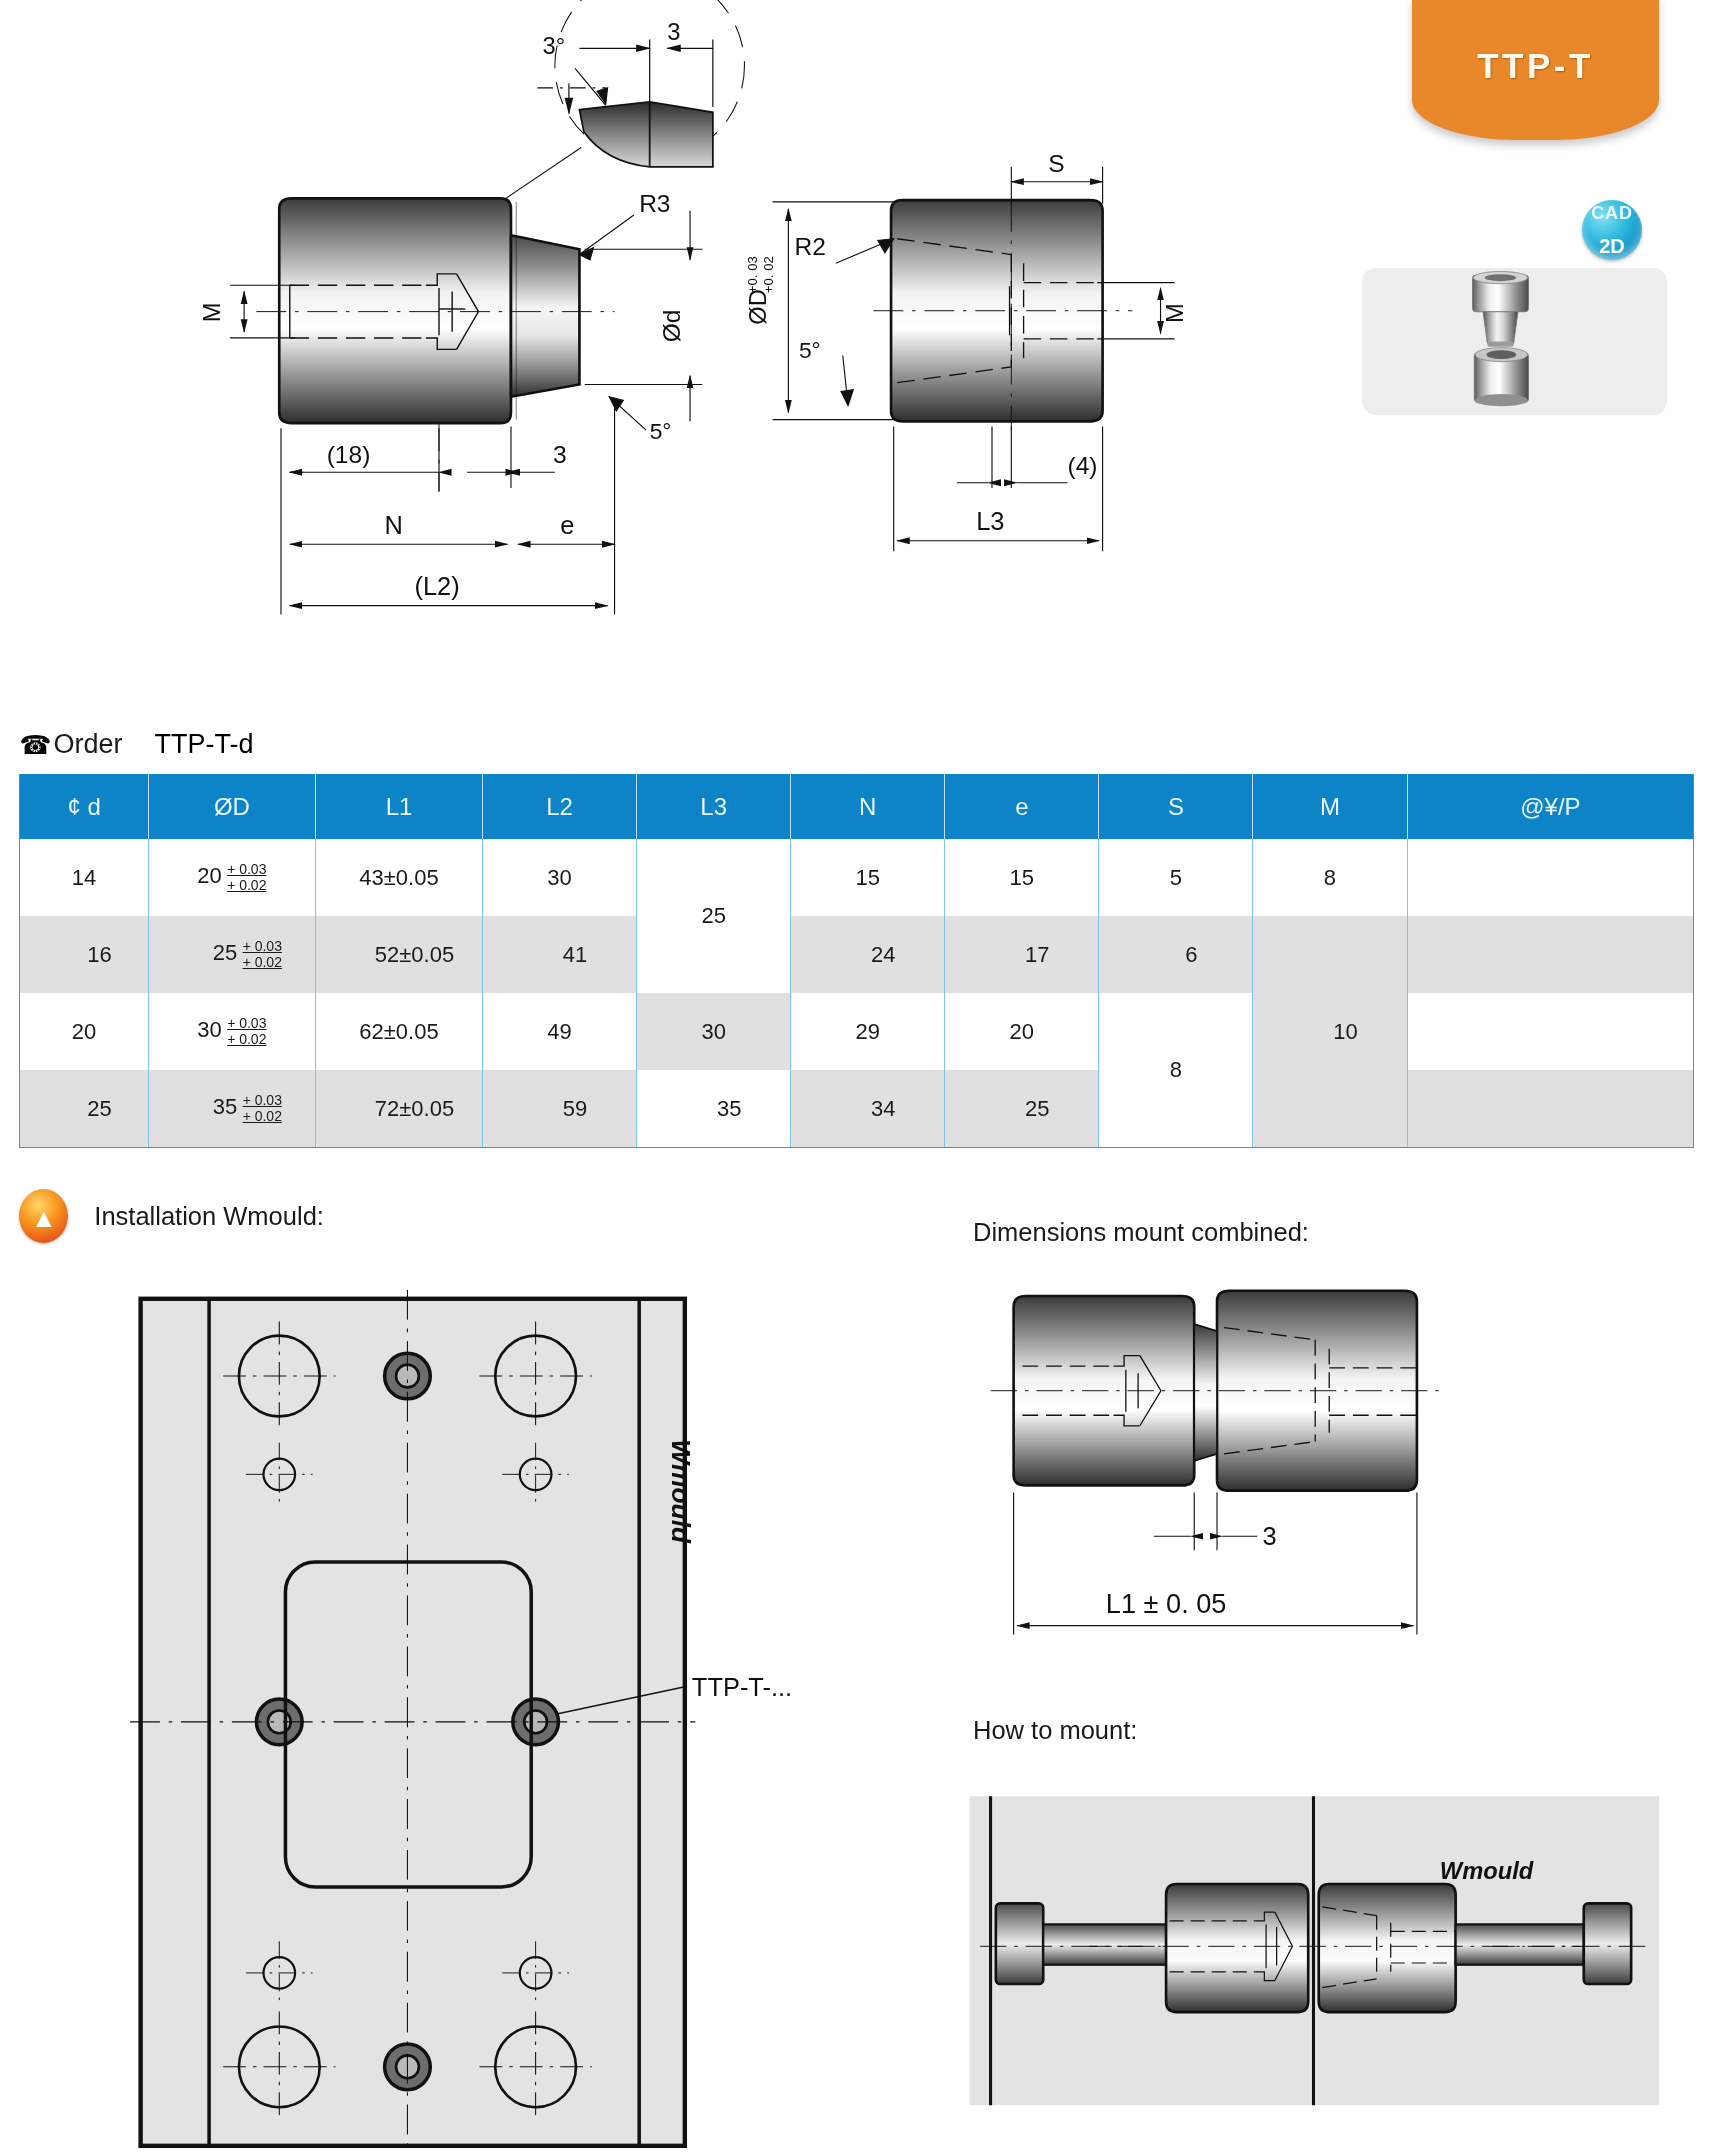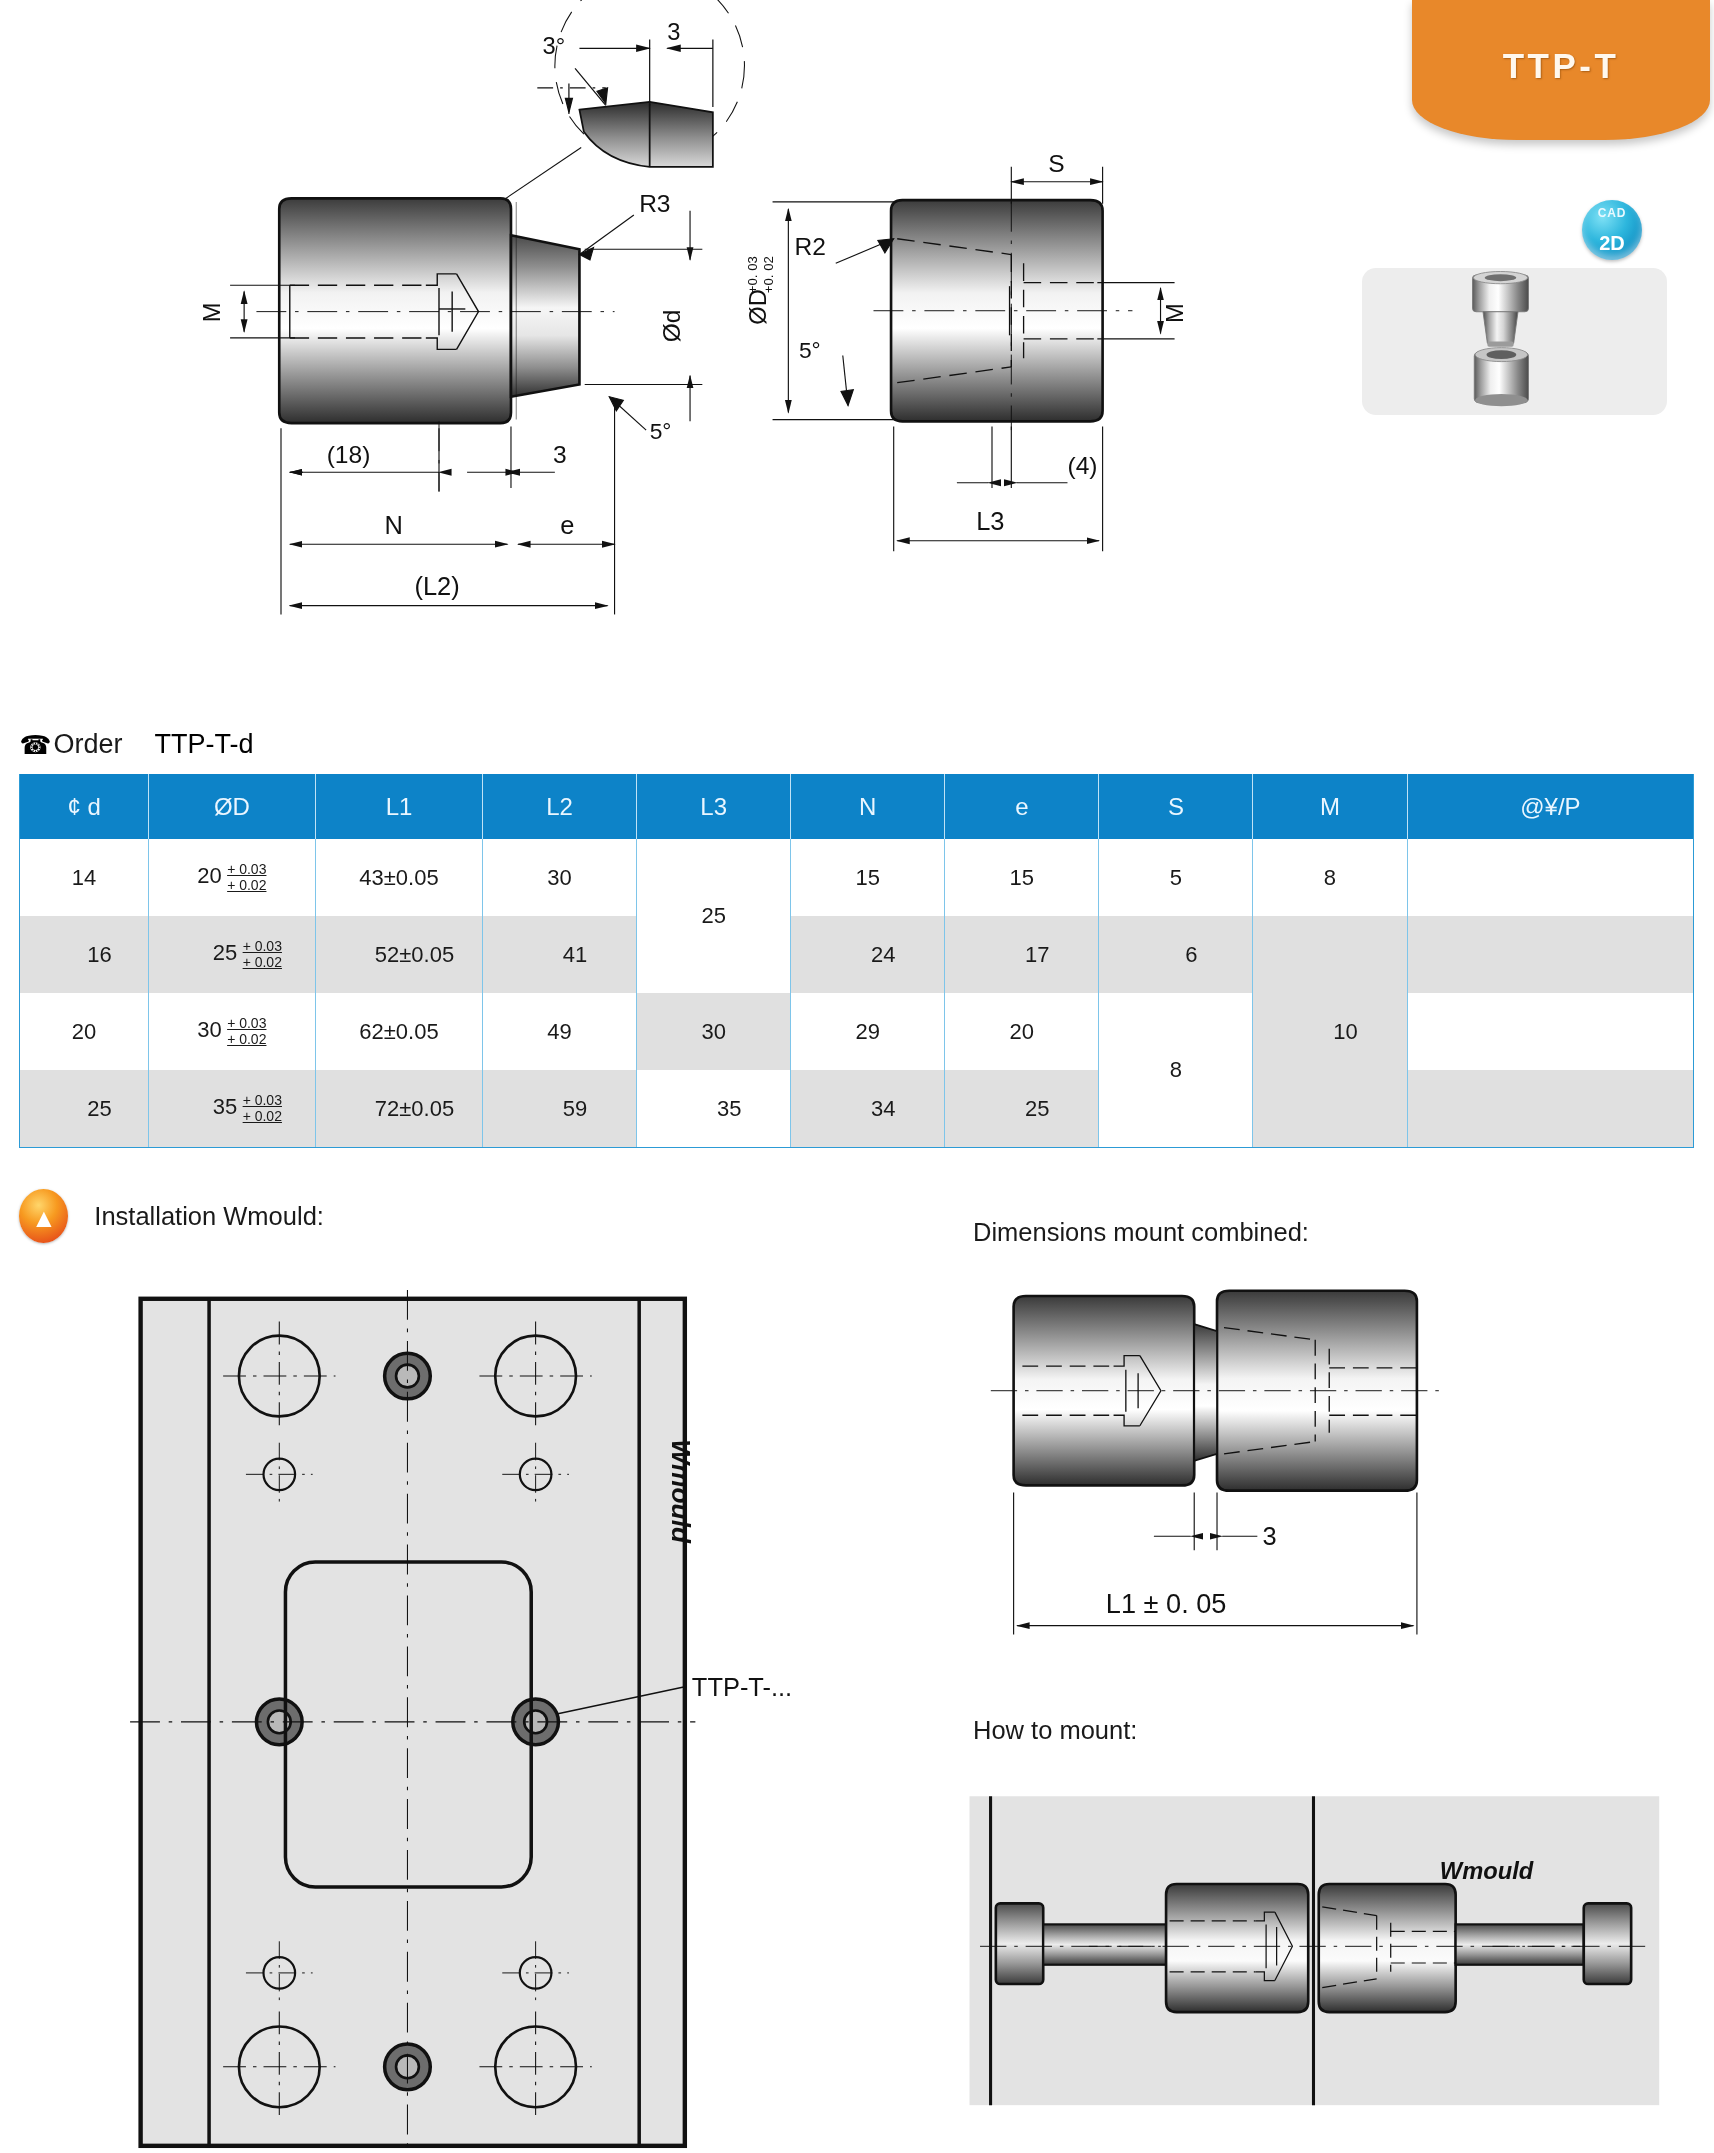--- a/index.html
+++ b/index.html
@@ -8,41 +8,41 @@
     background:#ffffff;
     font-family:"Liberation Sans",sans-serif;
     color:#111;
     position:relative;
     overflow:hidden;
   }
   .page{position:relative;width:1714px;height:2153px;}
 
   
   .tab{
-    position:absolute;left:1412px;top:0px;width:298px;height:140px;
+    position:absolute;left:1412px;top:0px;width:247px;height:140px;
     background:#E8882A;
     border-radius:0 0 105px 105px/0 0 40px 40px;
     box-shadow:0 4.4px 8px rgba(0,0,0,.22);
     display:flex;align-items:flex-start;justify-content:center;
   }
   .tab-label{
     margin-top:46px;
     color:#FFF8EE;font-size:35px;font-weight:bold;letter-spacing:3.5px;
     text-shadow:0.9px 0.9px 1.8px rgba(120,60,0,.55);
   }
 
   
   .cad-badge{
     position:absolute;left:1582px;top:200px;width:60px;height:60px;
     border-radius:50%;
     background:radial-gradient(circle at 34% 28%, #7fe1f5 0%, #2db6dd 42%, #0f8dc2 78%, #0a6f9e 100%);
     box-shadow:inset 0 -4.4px 7px rgba(255,255,255,.45), 0 1.8px 3.5px rgba(0,0,0,.25);
     display:flex;flex-direction:column;align-items:center;justify-content:center;line-height:1;
   }
-  .cad-badge .cad-top{color:#eaf9ff;font-size:12px;font-weight:bold;letter-spacing:0.9px;margin-bottom:14px;}
+  .cad-badge .cad-top{color:#eaf9ff;font-size:18px;font-weight:bold;letter-spacing:0.9px;margin-bottom:14px;}
   .cad-badge .cad-bot{color:#ffffff;font-size:20px;font-weight:bold;}
 
   
   .photo{
     position:absolute;left:1362px;top:268px;width:305px;height:147px;
     background:#ededed;border-radius:14px;
   }
 
   
   .svgbox{position:absolute;}

